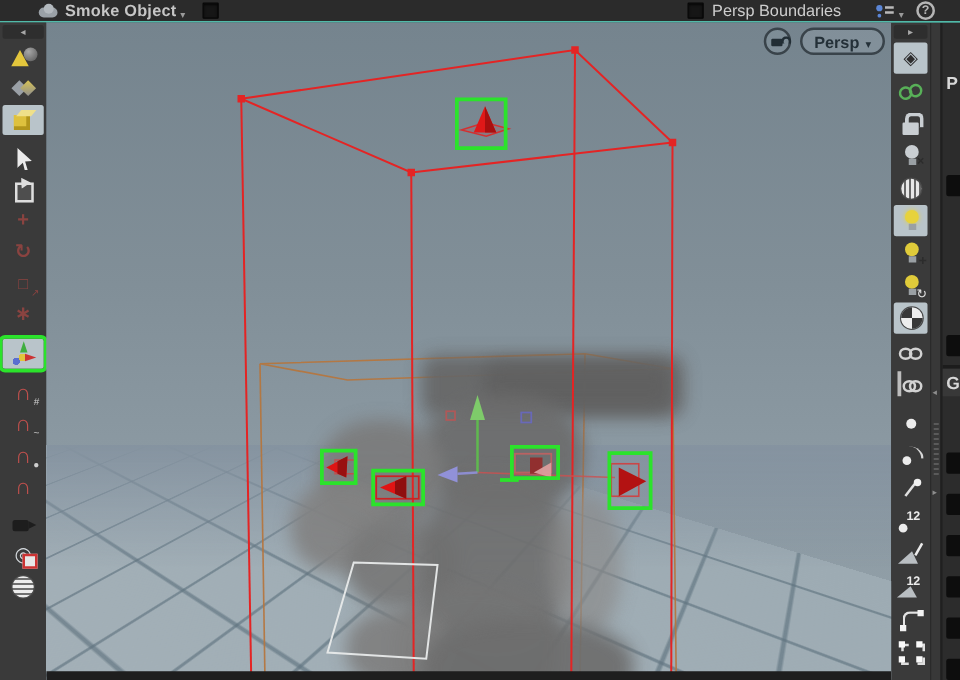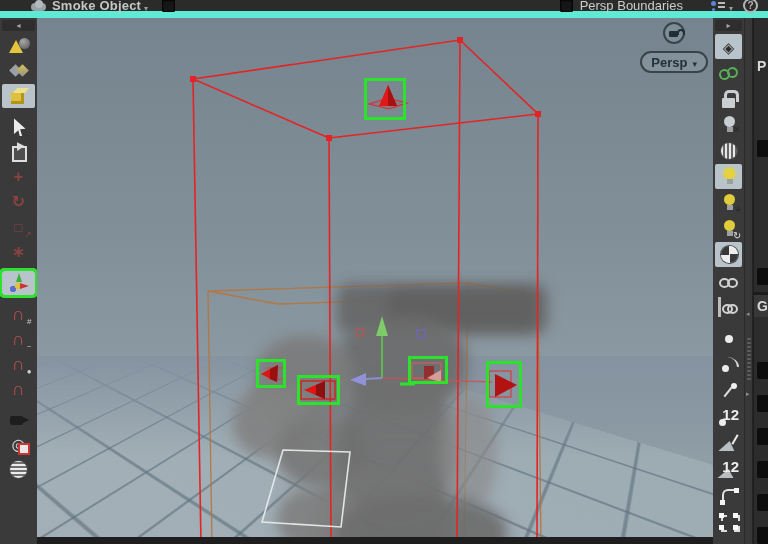--- a/index.html
+++ b/index.html
@@ -2,21 +2,21 @@
 <html style="--accent-selection: #2be32b; --bounds: #e42424; --inner-bounds: #b5763f; --gizmo-x: #cc5050; --gizmo-y: #5fb94f; --gizmo-z: #8d8dd0; --smoke: #6e6e6e; --topbar-bg: #2b2b2b; --toolbar-bg: #3a3a3a; --pill-text: #243038;"><head>
 <meta charset="utf-8">
 <style>
   html,body{margin:0;padding:0;width:768px;height:544px;overflow:hidden;background:#2b2b2b;
     font-family:"Liberation Sans","DejaVu Sans",sans-serif;-webkit-font-smoothing:antialiased;}
   *{box-sizing:border-box;}
   i{font-style:normal;}
 
   
   .topbar{position:absolute;left:0;top:0;width:768px;height:18px;background:var(--topbar-bg);
-    display:flex;align-items:center;padding:0 6px 0 31px;border-bottom:7px solid #5eead4;text-align:center;}
+    display:flex;align-items:center;padding:0 16px 0 31px;border-bottom:1px solid #5eead4;text-align:center;}
   .smoke-node-ic{position:relative;width:16px;height:12px;margin-right:5px;}
   .smoke-node-ic::before{content:"";position:absolute;left:0;top:3px;width:15px;height:8px;border-radius:5px;background:#9aa1a7;}
   .smoke-node-ic::after{content:"";position:absolute;left:4px;top:0;width:8px;height:8px;border-radius:50%;background:#b3b9be;}
   .tb-title{font-size:13px;font-weight:bold;color:#c6c6c6;letter-spacing:.2px;}
   .mini-caret{color:#9a9a9a;font-size:8px;margin:6px 0 0 3px;}
   .checkbox{width:13px;height:13px;background:#161616;border:1px solid #060606;border-radius:1px;
     box-shadow:inset 0 1px 2px rgba(0,0,0,.8);}
   .tb-cb1{margin-left:14px;}
   .tb-spacer{flex:1;}
   .tb-label{font-size:13px;color:#cdcdcd;margin:0 26px 0 7px;}
@@ -98,21 +98,21 @@
   .material-sphere-icon::before{content:"";position:absolute;left:3px;top:1px;width:17px;height:17px;border-radius:50%;
     background:conic-gradient(#ededed 0 90deg,#383838 90deg 180deg,#ededed 180deg 270deg,#383838 270deg);box-shadow:0 0 0 1px #4a4a4a;}
   .glasses-icon::before,.stereo-glasses-icon::before{content:"";position:absolute;left:1px;top:7px;width:7px;height:6px;border:2px solid #d2d2d2;border-radius:50%;}
   .glasses-icon::after,.stereo-glasses-icon::after{content:"";position:absolute;right:2px;top:7px;width:7px;height:6px;border:2px solid #d2d2d2;border-radius:50%;}
   .stereo-glasses-icon{border-left:3px solid #bdbdbd;}
   .point-icon::before{content:"";position:absolute;left:7px;top:6px;width:8px;height:8px;border-radius:50%;background:#ececec;}
   .point-trail-icon::before{content:"";position:absolute;left:4px;top:10px;width:7px;height:7px;border-radius:50%;background:#ececec;}
   .point-trail-icon::after{content:"";position:absolute;left:9px;top:2px;width:10px;height:10px;border-right:2px solid #d8d8d8;border-radius:0 100% 0 0;}
   .pin-icon::before{content:"";position:absolute;left:9px;top:5px;width:2px;height:12px;background:#e0e0e0;transform:rotate(38deg);}
   .pin-icon::after{content:"";position:absolute;right:3px;top:2px;width:6px;height:6px;border-radius:50%;background:#f0f0f0;}
-  .point-number-icon .g,.prim-number-icon .g{font-size:15px;font-weight:bold;color:#ececec;left:60%;top:36%;}
+  .point-number-icon .g,.prim-number-icon .g{font-size:10px;font-weight:bold;color:#ececec;left:60%;top:36%;}
   .point-number-icon::before{content:"";position:absolute;left:1px;bottom:1px;width:7px;height:7px;border-radius:50%;background:#ececec;}
   .prim-pin-icon::before{content:"";position:absolute;left:2px;bottom:2px;border-left:8px solid transparent;border-right:8px solid transparent;border-bottom:10px solid #b9bec2;transform:skewX(-18deg);}
   .prim-pin-icon::after{content:"";position:absolute;right:4px;top:1px;width:2px;height:11px;background:#ececec;transform:rotate(30deg);}
   .prim-number-icon::before{content:"";position:absolute;left:1px;bottom:1px;border-left:8px solid transparent;border-right:8px solid transparent;border-bottom:9px solid #b9bec2;transform:skewX(-18deg);}
   .corner-handle-icon::before{content:"";position:absolute;left:4px;top:4px;width:13px;height:13px;border-left:2px solid #e2e2e2;border-top:2px solid #e2e2e2;border-radius:6px 0 0 0;}
   .corner-handle-icon::after{content:"";position:absolute;left:2px;bottom:0;width:5px;height:5px;background:#f2f2f2;box-shadow:14px -12px 0 #f2f2f2;}
   .marquee-icon::before{content:"";position:absolute;left:3px;top:4px;width:15px;height:13px;border:2px dashed #dedede;}
   .marquee-icon::after{content:"";position:absolute;left:1px;top:2px;width:5px;height:5px;background:#fafafa;
     box-shadow:14px 0 0 #fafafa,0 12px 0 #fafafa,14px 12px 0 #fafafa;}
 
@@ -123,21 +123,21 @@
     background:
       repeating-linear-gradient(90deg,rgba(96,116,128,.65) 0 1.6px,transparent 1.6px 46px),
       repeating-linear-gradient(0deg,rgba(96,116,128,.65) 0 1.6px,transparent 1.6px 46px),
       linear-gradient(#9dabb3,#b1bbc1);
     transform-origin:50% 0;transform:perspective(430px) rotateX(62deg) rotateZ(33deg);}
   .floor .fog{position:absolute;inset:0;background:linear-gradient(180deg,#8593a0 0%,rgba(133,147,160,0) 52%);}
   .overlay{position:absolute;left:0;top:0;pointer-events:none;}
   .smoke-blob{position:absolute;filter:blur(7px);border-radius:45%;opacity:.92;}
   .sel-box{position:absolute;border:3px solid var(--accent-selection);}
   .vp-bottom{position:absolute;left:0;right:0;bottom:0;height:7px;background:#1e1e1e;}
-  .vp-controls{position:absolute;top:4px;right:5px;display:flex;gap:7px;align-items:center;flex-direction:column;}
+  .vp-controls{position:absolute;top:4px;right:5px;display:flex;gap:7px;align-items:center;}
   .cam-lock-btn{width:22px;height:22px;border-radius:50%;border:2px solid #39434a;position:relative;background:rgba(190,205,212,.12);}
   .cam-lock-btn::before{content:"";position:absolute;left:4px;top:7px;width:9px;height:6px;background:#222e35;border-radius:1px;}
   .cam-lock-btn::after{content:"";position:absolute;left:12px;top:5px;width:4px;height:4px;border:2px solid #222e35;border-bottom:none;border-radius:4px 4px 0 0;}
   .pill{height:22px;border:2px solid #39434a;border-radius:12px;padding:0 9px;display:flex;align-items:center;gap:5px;
     color:var(--pill-text);font-size:13px;font-weight:600;background:rgba(190,205,212,.16);}
   .pill .caret::after{content:"▾";font-size:9px;}
 </style>
 </head>
 <body>
 

